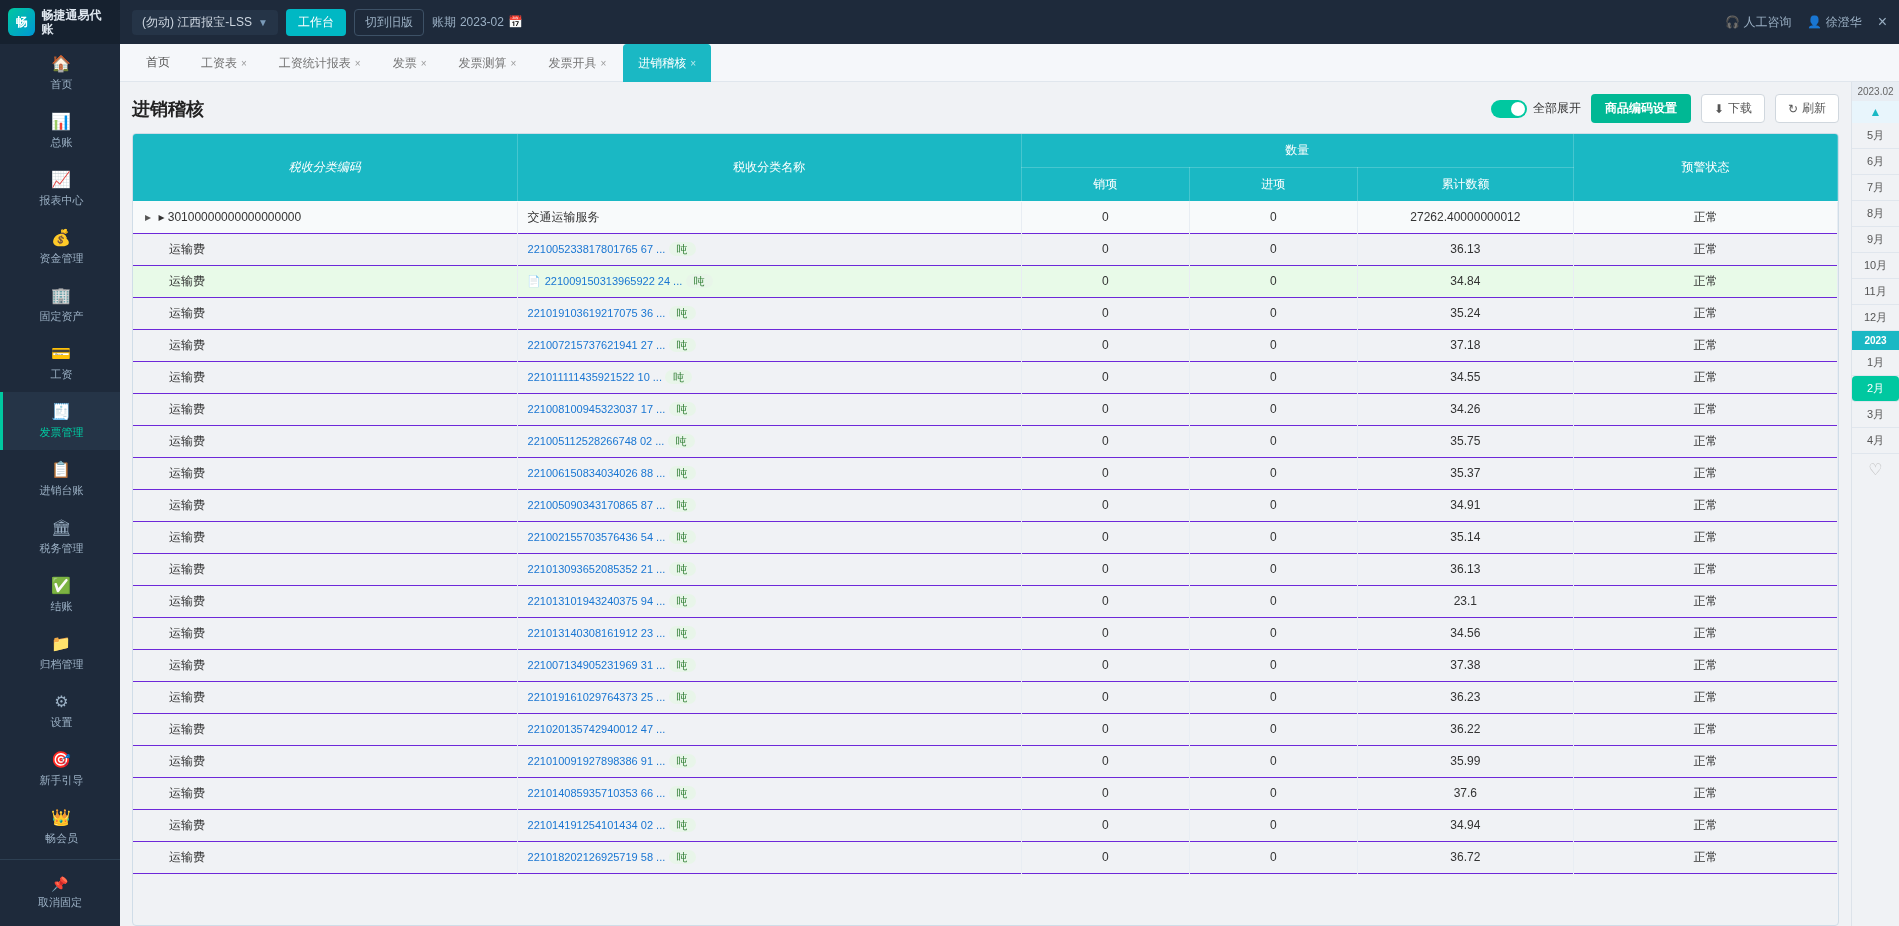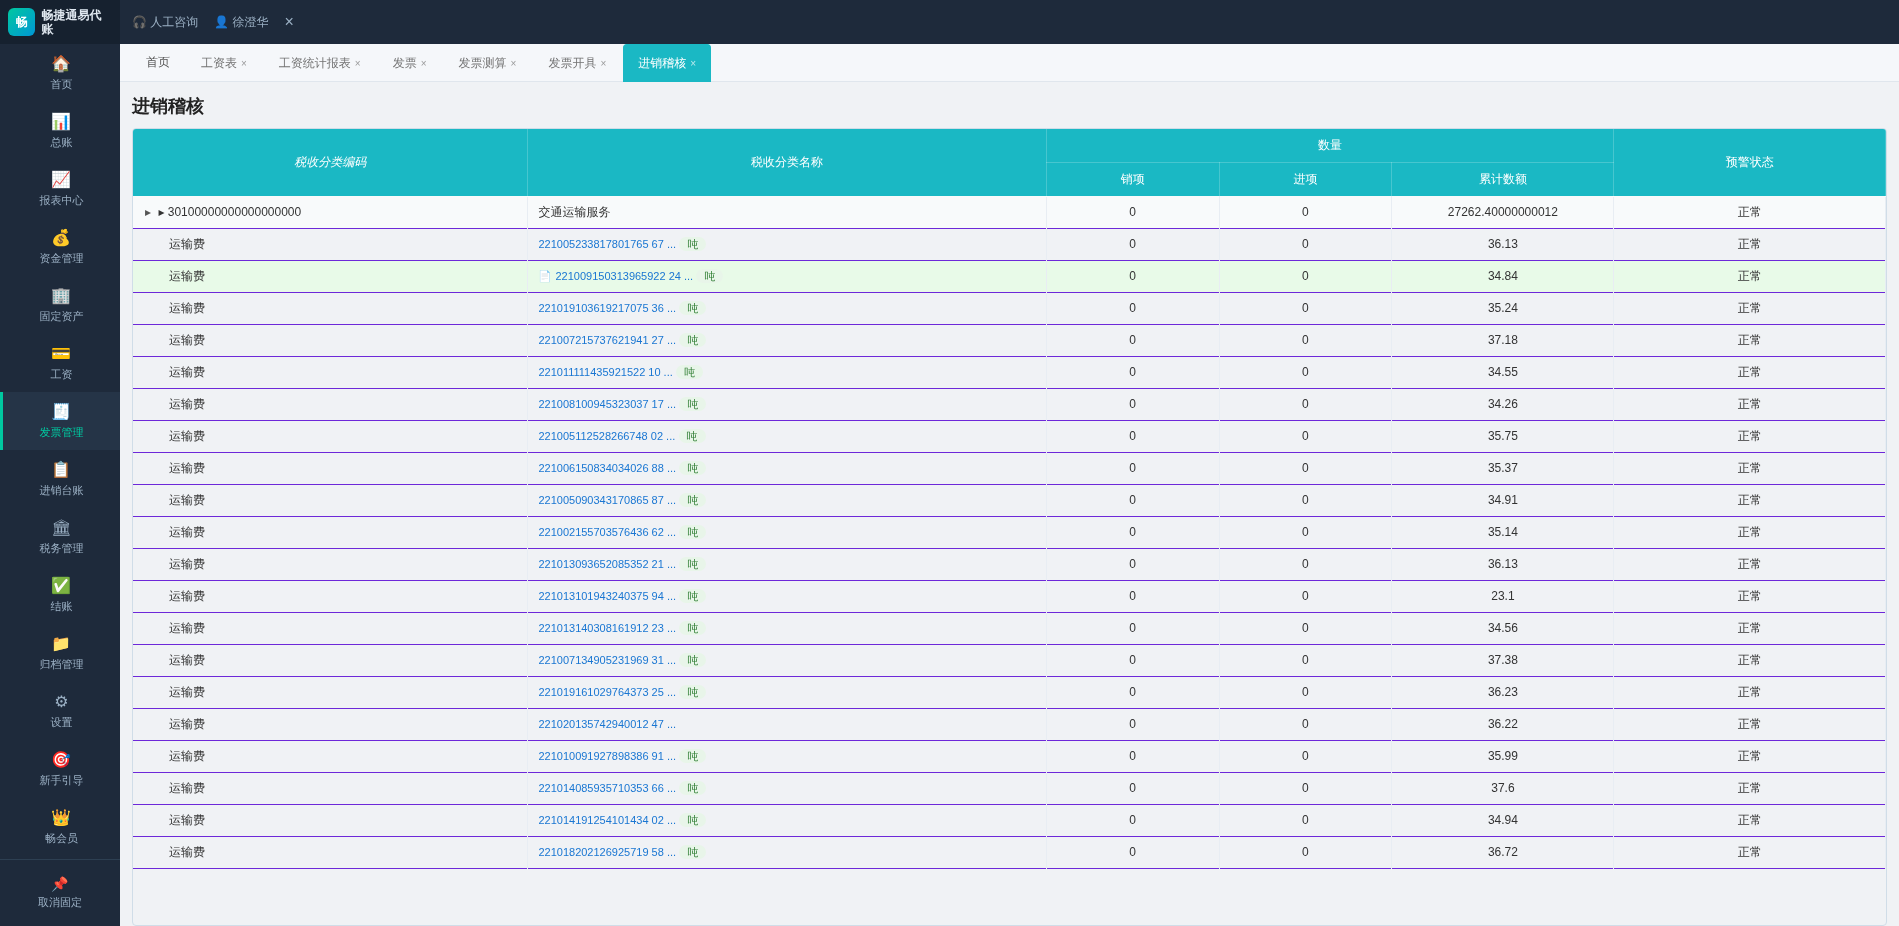--- a/index.html
+++ b/index.html
@@ -245,20 +245,33 @@
     <div class="sidebar-footer-item">
       <span class="icon">📌</span>
       <span>取消固定</span>
     </div>
   </div>
 </div>
 
 <div class="main">
 
   <div class="topbar">
+    <div class="topbar-left">
+      <div class="company-selector">
+        <span>(勿动) 江西报宝-LSS</span>
+        <span class="arrow">▼</span>
+      </div>
+      <button class="btn-workspace">工作台</button>
+      <button class="btn-switch">切到旧版</button>
+      <span class="period-label">
+        <span>账期</span>
+        <span>2023-02</span>
+        <span>📅</span>
+      </span>
+    </div>
     <div class="topbar-right">
       <span>🎧 <span>人工咨询</span></span>
       <span>👤 <span>徐澄华</span></span>
       <span class="close-btn">×</span>
     </div>
   </div>
 
   <div class="tabbar">
     <div class="tab plain">
       <span>首页</span>
@@ -287,20 +300,35 @@
       <span>进销稽核</span>
       <span class="close-x">×</span>
     </div>
   </div>
 
   <div class="content">
     <div class="page-body">
 
       <div class="page-header">
         <h2 class="page-title">进销稽核</h2>
+        <div class="page-actions">
+          <div class="toggle-container">
+            <div class="toggle"></div>
+            <span>全部展开</span>
+          </div>
+          <button class="btn-green">商品编码设置</button>
+          <button class="btn-outline">
+            <span>⬇</span>
+            <span>下载</span>
+          </button>
+          <button class="btn-outline">
+            <span>↻</span>
+            <span>刷新</span>
+          </button>
+        </div>
       </div>
 
       <div class="table-container">
         <table>
           <thead>
             <tr>
               <th rowspan="2" style="width:320px;font-style:italic;">税收分类编码</th>
               <th rowspan="2" style="width:420px;">税收分类名称</th>
               <th colspan="3">数量</th>
               <th rowspan="2" style="width:220px;">预警状态</th>
@@ -428,21 +456,21 @@
       </td>
       <td>0</td>
       <td>0</td>
       <td>34.91</td>
       <td>正常</td>
     </tr>
               <tr>
       <td style="padding-left:36px;">运输费</td>
       <td>
         
-        <span class="code-cell">221002155703576436 62 ...</span>
+        <span class="code-cell">221002155703576436 54 ...</span>
         <span class="pill">吨</span>
       </td>
       <td>0</td>
       <td>0</td>
       <td>35.14</td>
       <td>正常</td>
     </tr>
               <tr>
       <td style="padding-left:36px;">运输费</td>
       <td>
@@ -561,14 +589,32 @@
       <td>0</td>
       <td>0</td>
       <td>36.72</td>
       <td>正常</td>
     </tr>
             </tbody>
         </table>
       </div>
     </div>
 
+    <div class="right-panel">
+      <div class="calendar-year">2023.02</div>
+      <div class="scroll-up">▲</div>
+      <div class="calendar-month">5月</div>
+      <div class="calendar-month">6月</div>
+      <div class="calendar-month">7月</div>
+      <div class="calendar-month">8月</div>
+      <div class="calendar-month">9月</div>
+      <div class="calendar-month">10月</div>
+      <div class="calendar-month">11月</div>
+      <div class="calendar-month">12月</div>
+      <div class="calendar-year" style="background:#1ab8c4;color:white;font-weight:bold;">2023</div>
+      <div class="calendar-month">1月</div>
+      <div class="calendar-month current">2月</div>
+      <div class="calendar-month">3月</div>
+      <div class="calendar-month">4月</div>
+      <div class="fav-icon">♡</div>
+    </div>
   </div>
 </div>
 
 </body></html>

